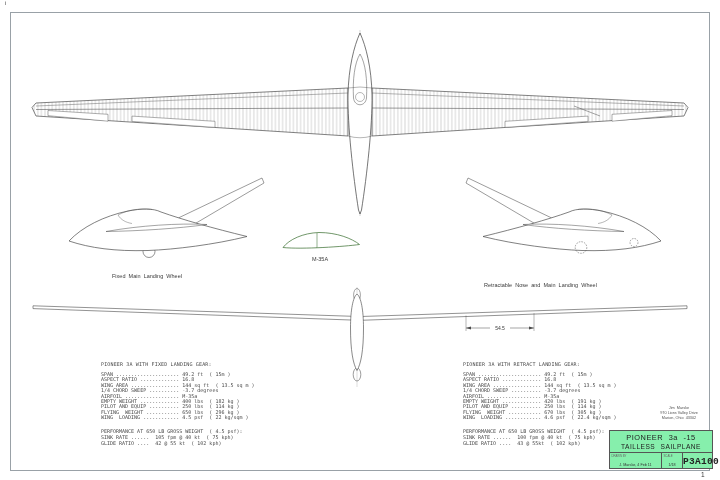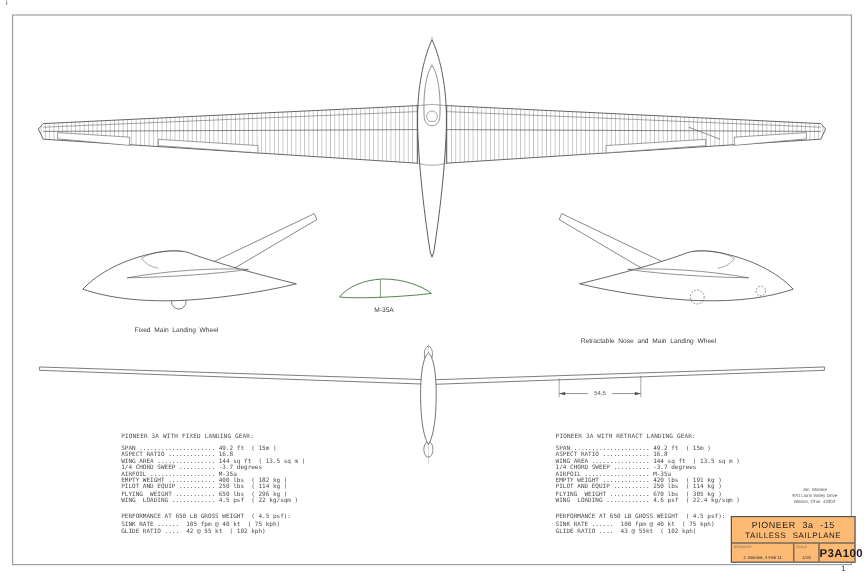--- a/index.html
+++ b/index.html
@@ -14,32 +14,32 @@
   .spec-lines{font-size:5px;line-height:5.4px;}
   .spec-perf{font-size:5px;line-height:5.9px;}
   .caption{font-size:5.5px;word-spacing:1.6px;color:#3a3a3a;}
   .airfoil-label{font-size:5.5px;width:36px;text-align:center;}
   .dim-label{font-size:5px;width:20px;text-align:center;background:#fff;}
   .addr{font-size:3.8px;line-height:4.8px;width:60px;text-align:center;white-space:pre;color:#555;}
   .corner-mark{font-size:6px;color:#444;}
   .sheet-num{font-size:6.5px;color:#333;}
   
   #tblock{position:absolute;left:609px;top:430px;width:104px;height:39px;
-          border:1px solid #555;box-sizing:border-box;background:#fdba74;}
+          border:1px solid #555;box-sizing:border-box;background:#86efac;}
   #tblock .titles{height:22px;border-bottom:1px solid #555;box-sizing:border-box;
                   display:flex;flex-direction:column;align-items:center;justify-content:center;}
   #tblock .line1{font-size:7.4px;letter-spacing:.5px;word-spacing:3px;color:#222;}
   #tblock .line2{font-size:6.6px;letter-spacing:.5px;word-spacing:3px;color:#222;margin-top:1px;}
   #tblock .row{display:flex;height:15px;}
   #tblock .cell{position:relative;box-sizing:border-box;border-right:1px solid #555;}
   #tblock .cell:last-child{border-right:none;}
   #tblock .lbl{position:absolute;left:1.5px;top:.5px;font-size:2.8px;color:#666;}
   #tblock .c1{width:52px;}
   #tblock .c2{width:21px;}
-  #tblock .c3{flex:1;}
+  #tblock .c3{flex:1;font-family:Liberation Mono, monospace;}
   #tblock .val{position:absolute;left:0;right:0;bottom:1.5px;text-align:center;font-size:3.7px;color:#333;}
   #tblock .num{position:absolute;left:0;right:0;top:2.5px;text-align:center;
                font-size:9.5px;font-weight:600;letter-spacing:.3px;color:#222;}
 </style>
 </head>
 <body>
 
 <div id="page">
 
   <div id="frame"></div>

